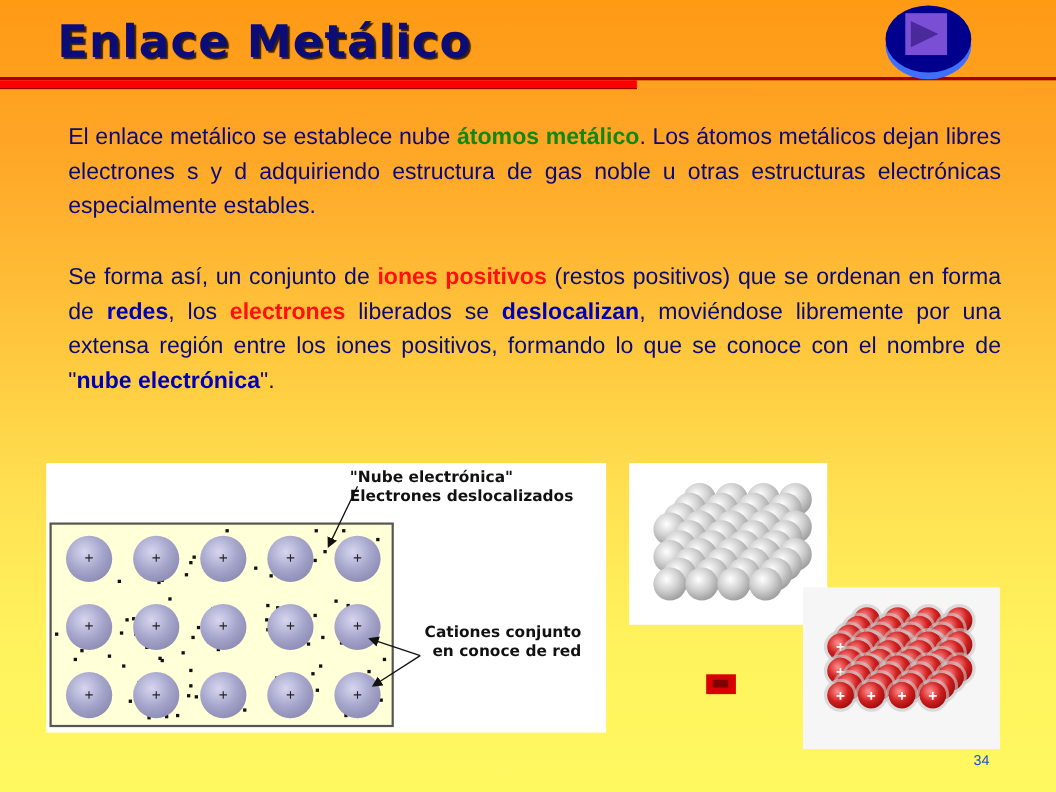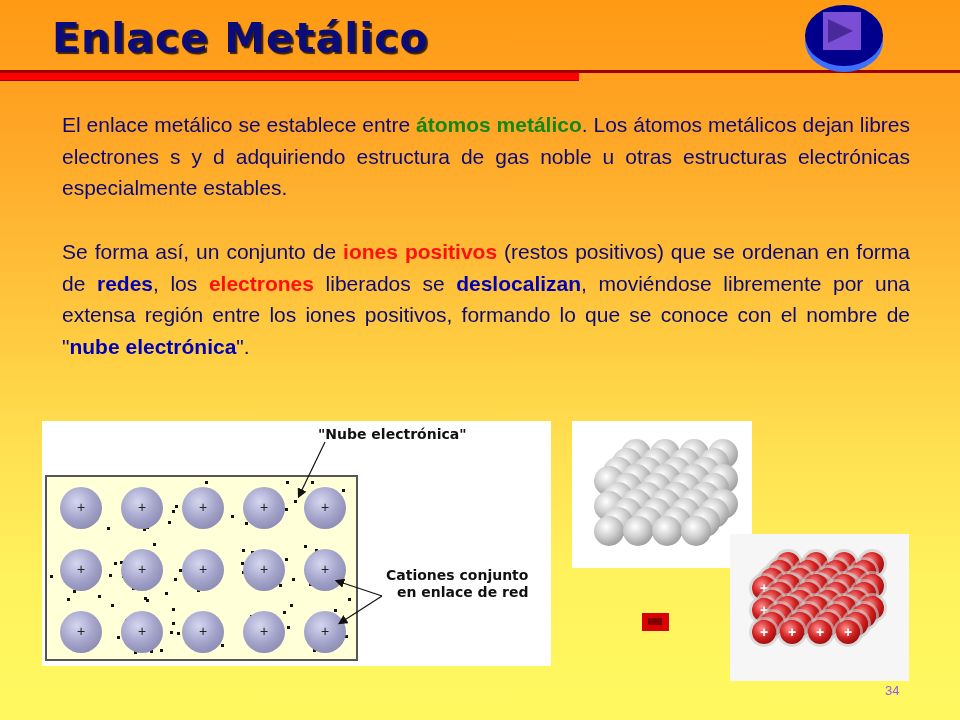--- a/index.html
+++ b/index.html
@@ -42,38 +42,38 @@
     .lbl2 { left: 344px; top: 146px; text-align: right; }
     .photo1 { position: absolute; left: 572px; top: 421px; width: 180px; height: 147px; background: #fff; overflow: hidden; }
     .photo2 { position: absolute; left: 730px; top: 534px; width: 179px; height: 147px; background: #f6f6f6; overflow: hidden; }
     .sphere-g { position: absolute; width: 30px; height: 30px; border-radius: 50%;
       background: radial-gradient(circle at 40% 35%, #ffffff 0%, #d0d0d0 40%, #7a7a7a 100%); }
     .sphere-r { position: absolute; width: 24px; height: 24px; border-radius: 50%;
       background: radial-gradient(circle at 40% 35%, #ff9090 0%, #d02020 45%, #7a0000 100%);
       box-shadow: 0 0 0 3px rgba(200,200,200,0.6); color: #fff; font-weight: bold; font-size: 14px; text-align: center; line-height: 24px; }
     .ret-btn { position: absolute; left: 642px; top: 613px; width: 27px; height: 18px; background: #d80000; cursor: pointer; }
     .ret-btn .inner { position: absolute; left: 6px; top: 5px; width: 14px; height: 7px; background: #800000; }
-    .page-num { position: absolute; left: 885px; top: 683px; font-size: 13px; color: #8b5cf6; }
+    .page-num { position: absolute; left: 885px; top: 683px; font-size: 13px; color: #1d4ed8; }
   </style>
 </head>
 <body>
 
 <div class="title">Enlace Metálico</div>
 <div class="rule-dark"></div>
 <div class="rule-red"></div>
 
 <div class="nav-btn">
   <div class="base"></div>
   <div class="top"></div>
   <div class="sq"></div>
   <div class="tri"></div>
 </div>
 
 <div class="para p1">
-  <span>El enlace metálico se establece entre </span><span class="green">átomos metálico</span><span>. Los átomos metálicos dejan libres electrones s y d adquiriendo estructura de gas noble u otras estructuras electrónicas especialmente estables.</span>
+  <span>El enlace metálico se establece nube </span><span class="green">átomos metálico</span><span>. Los átomos metálicos dejan libres electrones s y d adquiriendo estructura de gas noble u otras estructuras electrónicas especialmente estables.</span>
 </div>
 
 <div class="para p2">
   <span>Se forma así, un conjunto de </span><span class="red">iones positivos</span><span> (restos positivos) que se ordenan en forma de </span><span class="blue">redes</span><span>, los </span><span class="red">electrones</span><span> liberados se </span><span class="blue">deslocalizan</span><span>, moviéndose libremente por una extensa región entre los iones positivos, formando lo que se conoce con el nombre de "</span><span class="blue">nube electrónica</span><span>".</span>
 </div>
 
 <div class="diagram">
   <div class="lattice" id="lattice">
       <div class="dot" style="left: 151.072px; top: 95.2318px;"></div>
       <div class="dot" style="left: 107.214px; top: 142.01px;"></div>
@@ -176,24 +176,25 @@
       <div class="ion" style="left: 196px; top: 72px;">+</div>
       <div class="ion" style="left: 257px; top: 72px;">+</div>
       <div class="ion" style="left: 13px; top: 134px;">+</div>
       <div class="ion" style="left: 74px; top: 134px;">+</div>
       <div class="ion" style="left: 135px; top: 134px;">+</div>
       <div class="ion" style="left: 196px; top: 134px;">+</div>
       <div class="ion" style="left: 257px; top: 134px;">+</div>
     </div>
   <div class="lbl lbl1">
     <div>"Nube electrónica"</div>
+    <div>Electrones deslocalizados</div>
   </div>
   <div class="lbl lbl2">
     <div>Cationes conjunto</div>
-    <div>en enlace de red</div>
+    <div>en conoce de red</div>
   </div>
   <svg width="509" height="245" style="position:absolute;left:0;top:0;">
     <defs>
         <marker id="ah" markerWidth="8" markerHeight="8" refX="6" refY="4" orient="auto">
           <path d="M0,0 L8,4 L0,8 z" fill="#111"></path>
         </marker>
       </defs>
     <line x1="283" y1="21" x2="257" y2="75" stroke="#111" stroke-width="1.2" marker-end="url(#ah)"></line>
     <line x1="340" y1="175" x2="295" y2="160" stroke="#111" stroke-width="1.2" marker-end="url(#ah)"></line>
     <line x1="340" y1="175" x2="298" y2="202" stroke="#111" stroke-width="1.2" marker-end="url(#ah)"></line>

